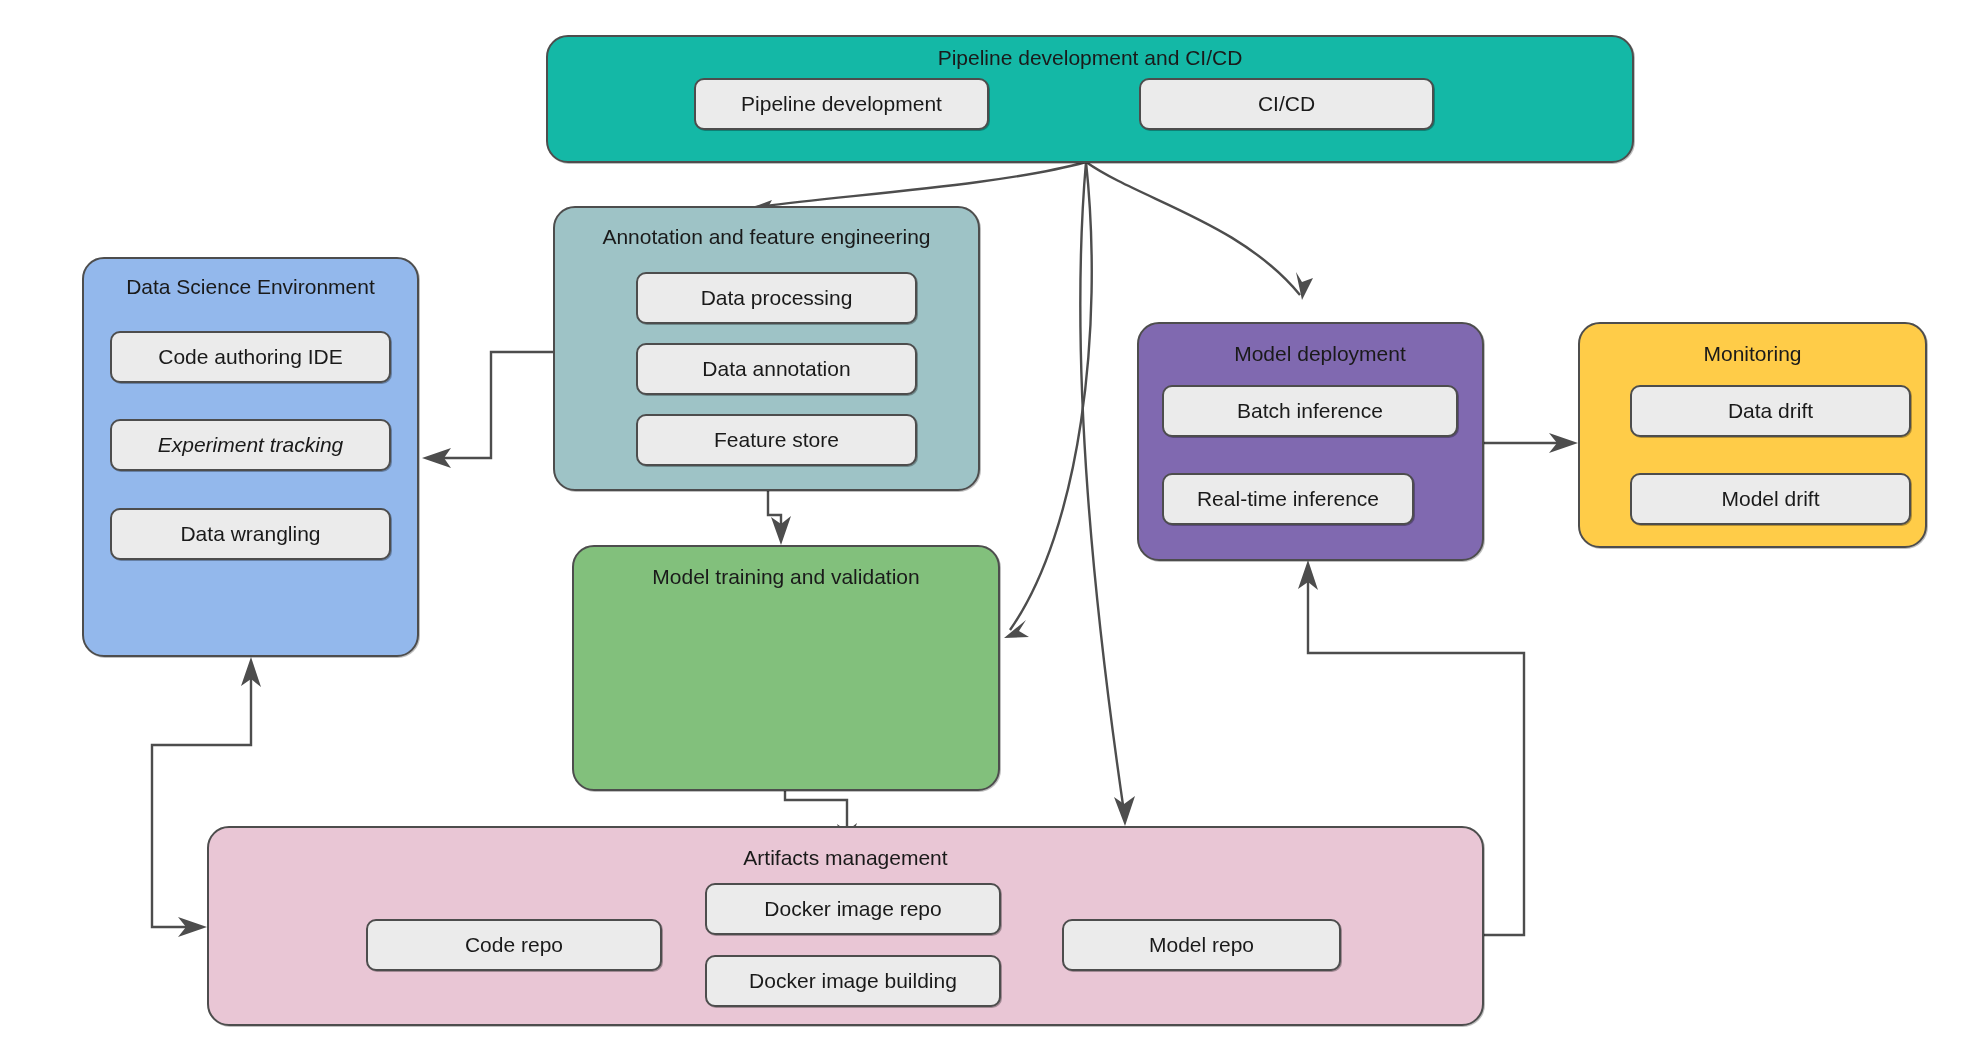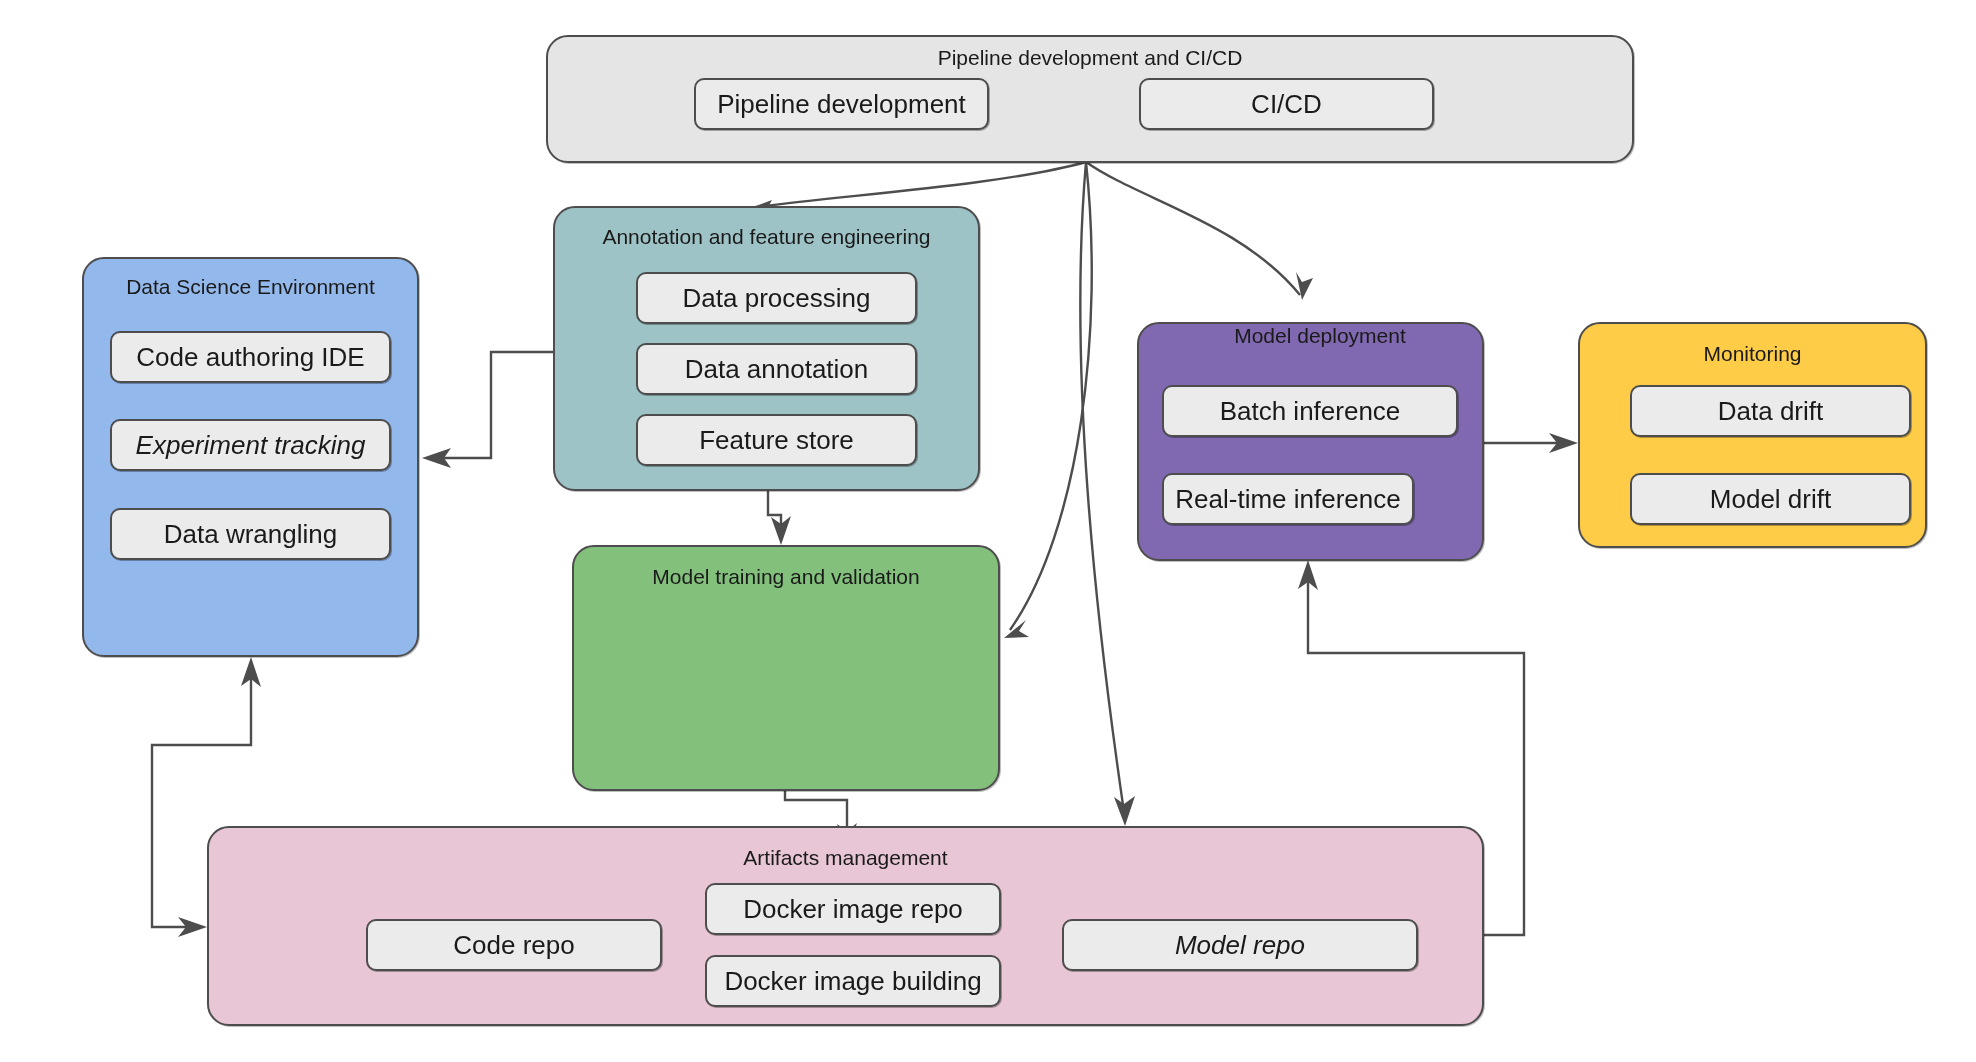--- a/index.html
+++ b/index.html
@@ -37,21 +37,21 @@
   .node {
     position: absolute;
     box-sizing: border-box;
     background: #ebebeb;
     border: 2px solid #4d4d4d;
     border-radius: 10px;
     display: flex;
     align-items: center;
     justify-content: center;
     color: #1a1a1a;
-    font-size: 26px;
+    font-size: 21px;
     line-height: 24px;
     white-space: nowrap;
     box-shadow: 1px 1px 0 rgba(0,0,0,0.3);
   }
   svg.edges {
     position: absolute;
     left: 0;
     top: 0;
     width: 1976px;
     height: 1062px;
@@ -121,21 +121,21 @@
       <polyline points="1483,935 1524,935 1524,653 1308,653 1308,575"></polyline>
       <polygon class="ahead" points="1308,560 1298,589 1308,582 1318,590"></polygon>
     </g>
 
     <g>
       <polyline points="1484,443 1563,443"></polyline>
       <polygon class="ahead" points="1578,443 1549,433 1557,443 1549,453"></polygon>
     </g>
   </svg>
 
-  <div class="group" style="left:546px; top:35px; width:1088px; height:128px; background:#e5e5e5;">
+  <div class="group" style="left:546px; top:35px; width:1088px; height:128px; background:#14b8a6;">
     <div class="group-title" style="top:9px;">Pipeline development and CI/CD</div>
   </div>
   <div class="node" style="left:694px; top:78px; width:295px; height:52px;">Pipeline development</div>
   <div class="node" style="left:1139px; top:78px; width:295px; height:52px;">CI/CD</div>
 
   <div class="group" style="left:82px; top:257px; width:337px; height:400px; background:#93B8EC;">
     <div class="group-title" style="top:16px;">Data Science Environment</div>
   </div>
   <div class="node" style="left:110px; top:331px; width:281px; height:52px;">Code authoring IDE</div>
   <div class="node" style="left:110px; top:419px; width:281px; height:52px;font-style:italic;">Experiment tracking</div>
@@ -146,32 +146,32 @@
   </div>
   <div class="node" style="left:636px; top:272px; width:281px; height:52px;">Data processing</div>
   <div class="node" style="left:636px; top:343px; width:281px; height:52px;">Data annotation</div>
   <div class="node" style="left:636px; top:414px; width:281px; height:52px;">Feature store</div>
 
   <div class="group" style="left:572px; top:545px; width:428px; height:246px; background:#82C07C;">
     <div class="group-title" style="top:18px;">Model training and validation</div>
   </div>
 
   <div class="group" style="left:1137px; top:322px; width:347px; height:239px; background:#8069B0;">
-    <div class="group-title" style="top:0;padding-left:19px;">Model deployment</div>
+    <div class="group-title" style="top:18px;padding-left:19px;">Model deployment</div>
   </div>
   <div class="node" style="left:1162px; top:385px; width:296px; height:52px;">Batch inference</div>
   <div class="node" style="left:1162px; top:473px; width:252px; height:52px;">Real-time inference</div>
 
   <div class="group" style="left:1578px; top:322px; width:349px; height:226px; background:#FFCC48;">
     <div class="group-title" style="top:18px;">Monitoring</div>
   </div>
   <div class="node" style="left:1630px; top:385px; width:281px; height:52px;">Data drift</div>
   <div class="node" style="left:1630px; top:473px; width:281px; height:52px;">Model drift</div>
 
   <div class="group" style="left:207px; top:826px; width:1277px; height:200px; background:#E9C6D5;">
     <div class="group-title" style="top:18px;">Artifacts management</div>
   </div>
   <div class="node" style="left:366px; top:919px; width:296px; height:52px;">Code repo</div>
   <div class="node" style="left:705px; top:883px; width:296px; height:52px;">Docker image repo</div>
   <div class="node" style="left:705px; top:955px; width:296px; height:52px;">Docker image building</div>
-  <div class="node" style="left:1062px; top:919px; width:356px; height:52px;font-style:italic;">Model repo</div>
+  <div class="node" style="left:1062px; top:919px; width:279px; height:52px;">Model repo</div>
 
 </div>
 
 </body></html>

